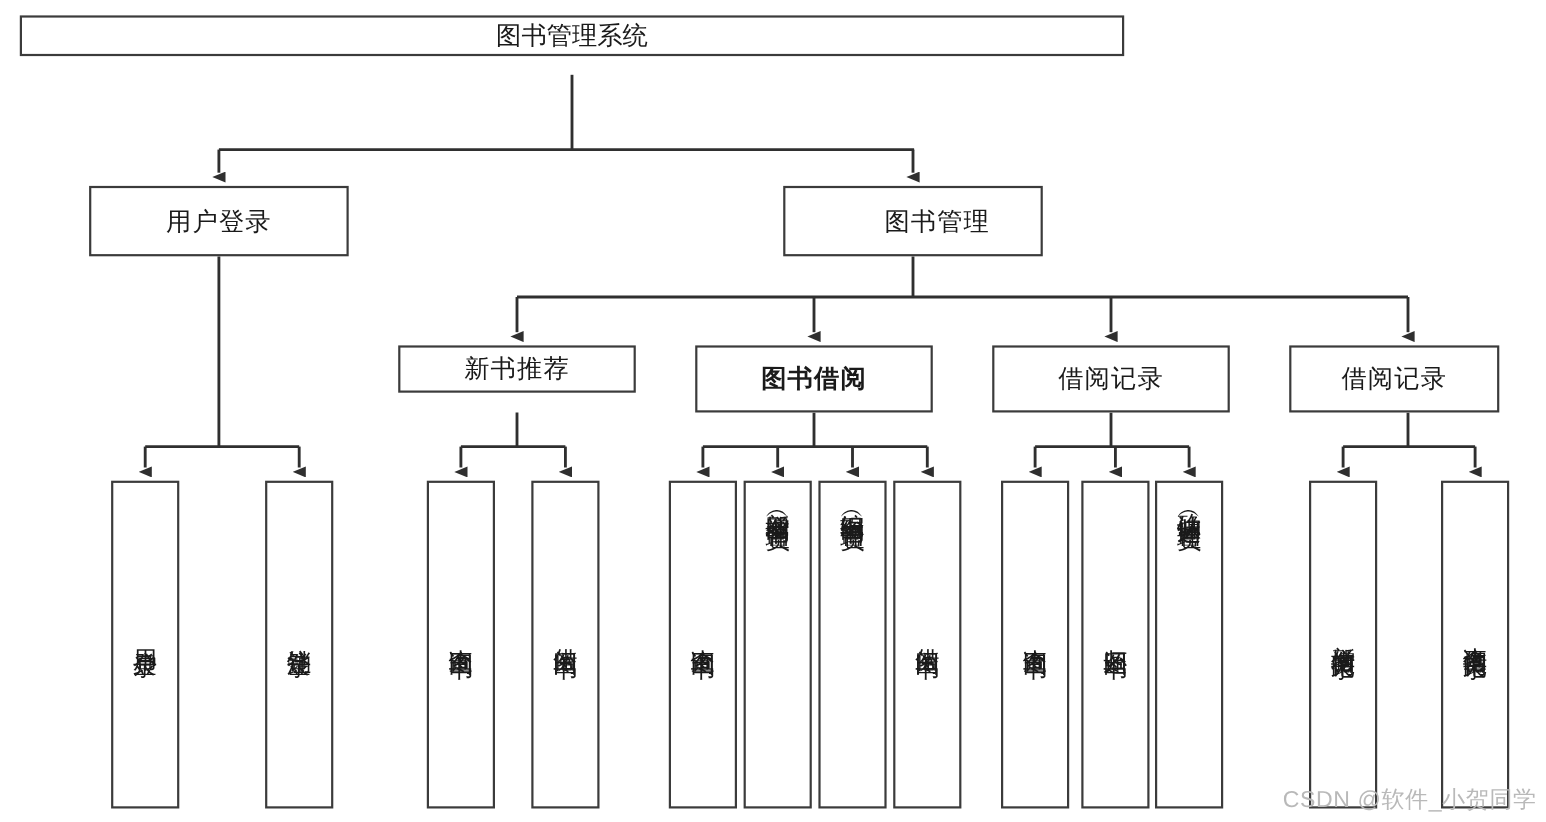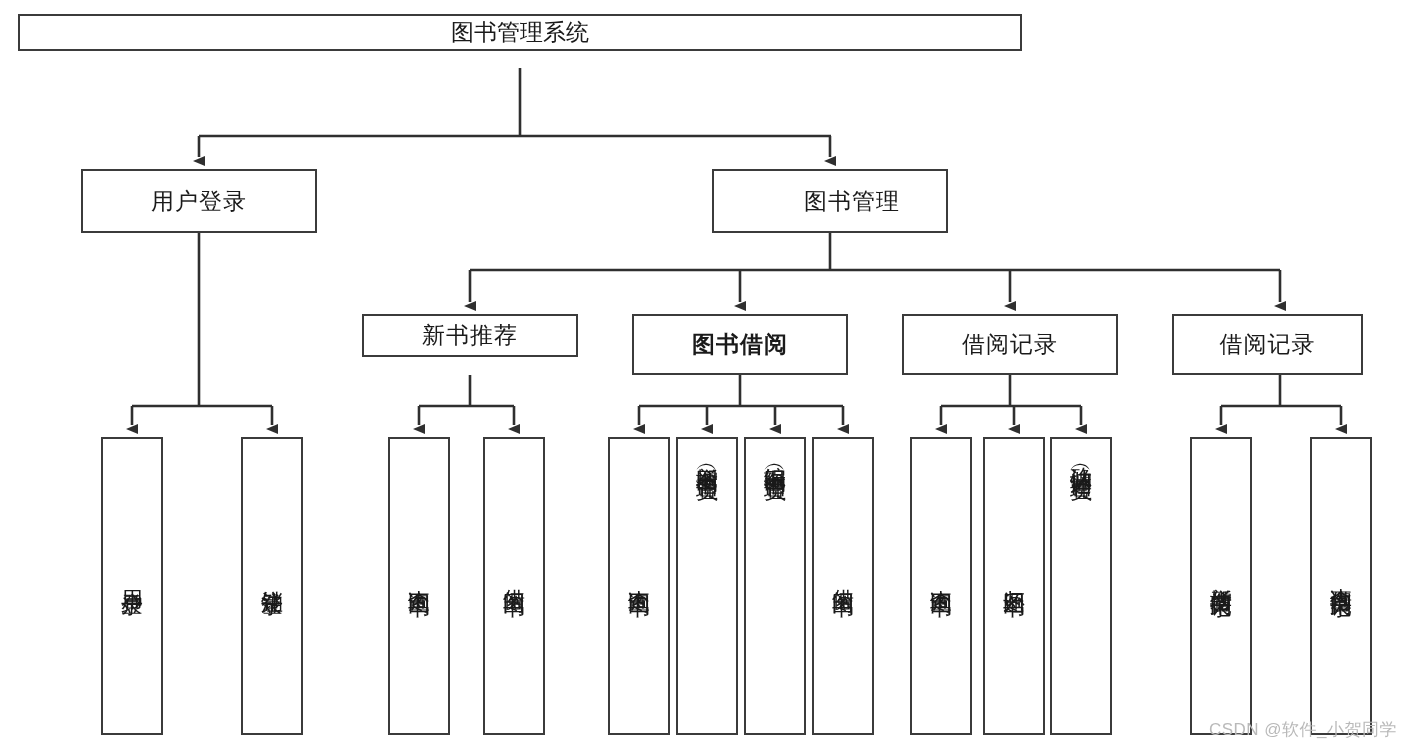--- a/index.html
+++ b/index.html
@@ -58,21 +58,21 @@
   .leaf-mid .vtext {
     margin-top: 78px;
   }
   .leaf-top .vtext {
     margin-top: 8px;
   }
   .watermark {
     position: absolute;
     right: 8px;
     bottom: 6px;
-    font-size: 17px;
+    font-size: 21px;
     color: #b9b9b9;
     letter-spacing: 0.5px;
     white-space: nowrap;
   }
 </style>
 </head>
 <body>
 
 <div id="canvas">
 

